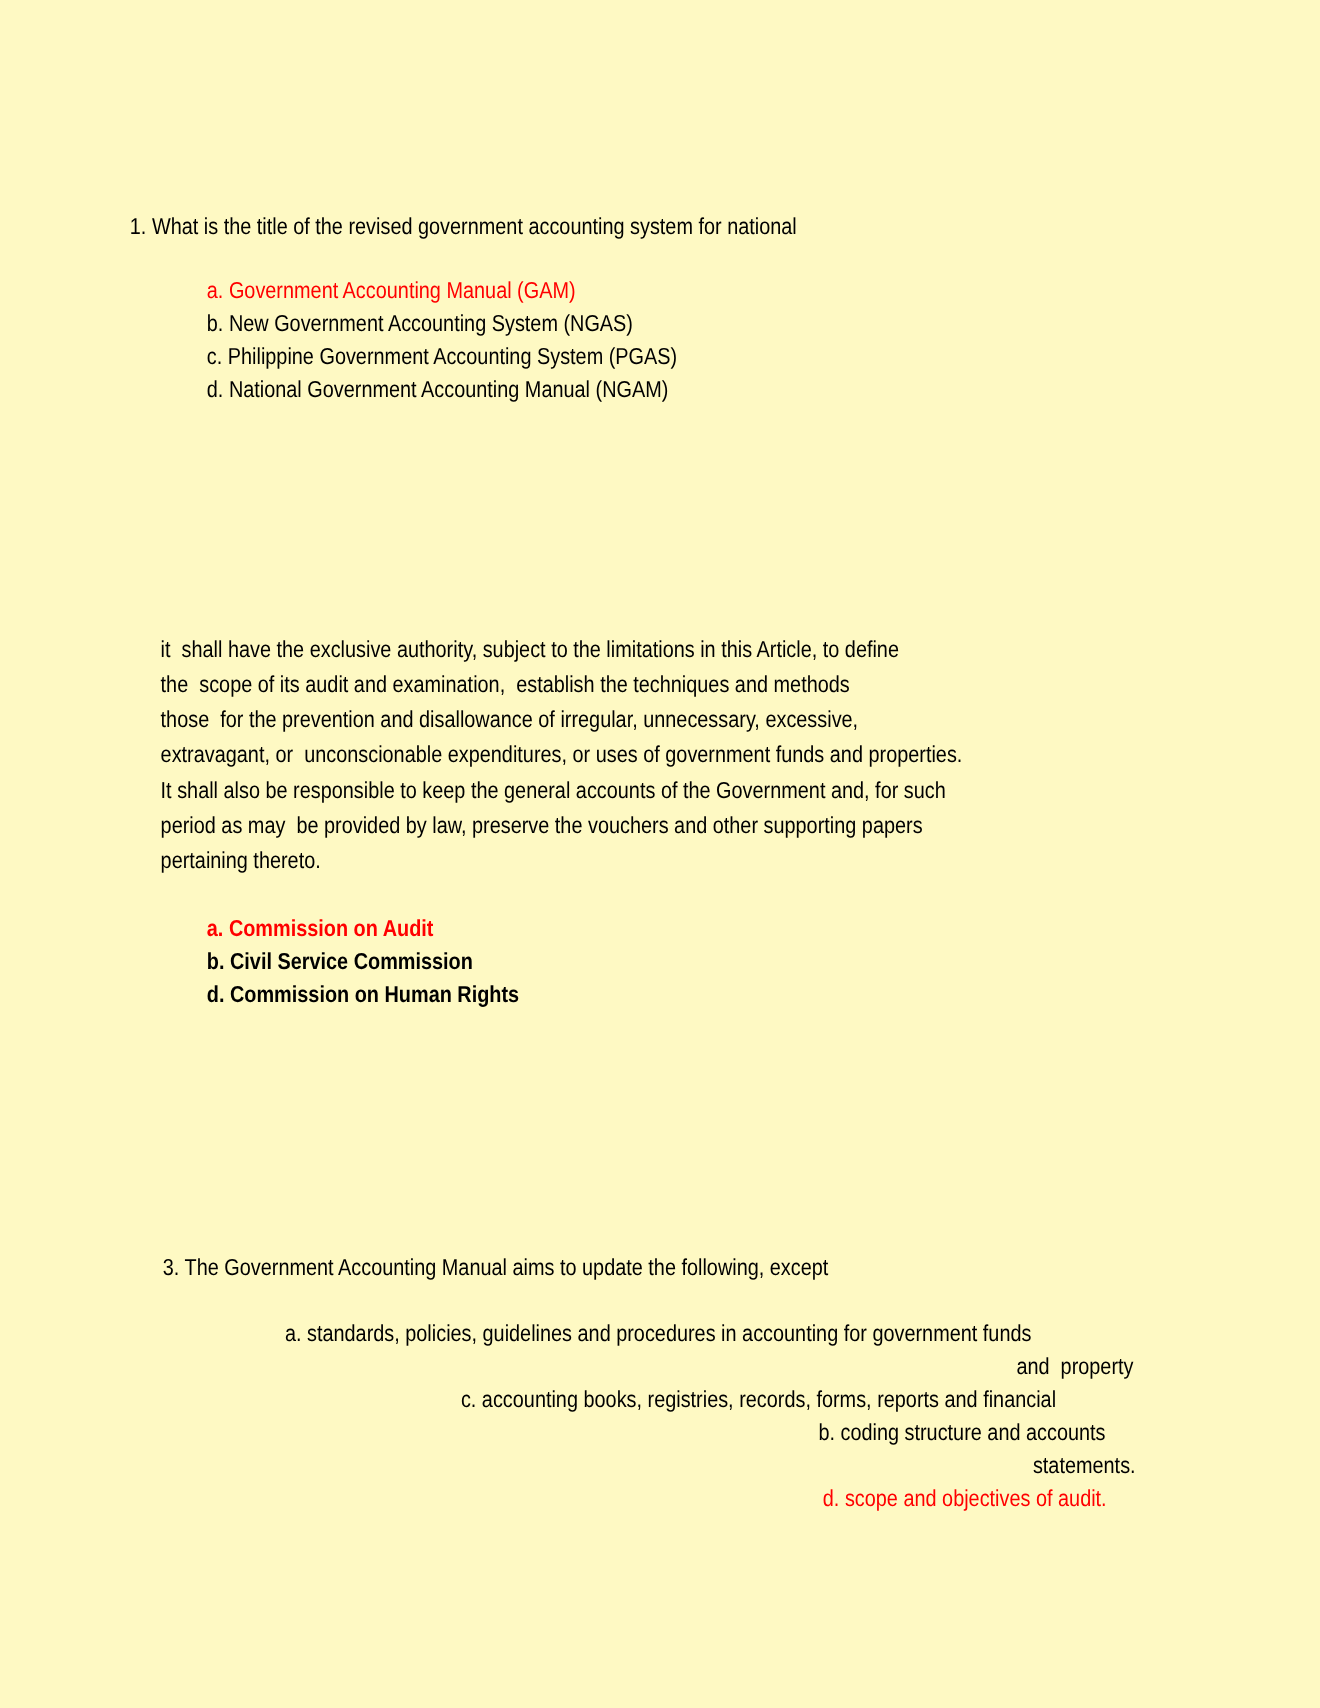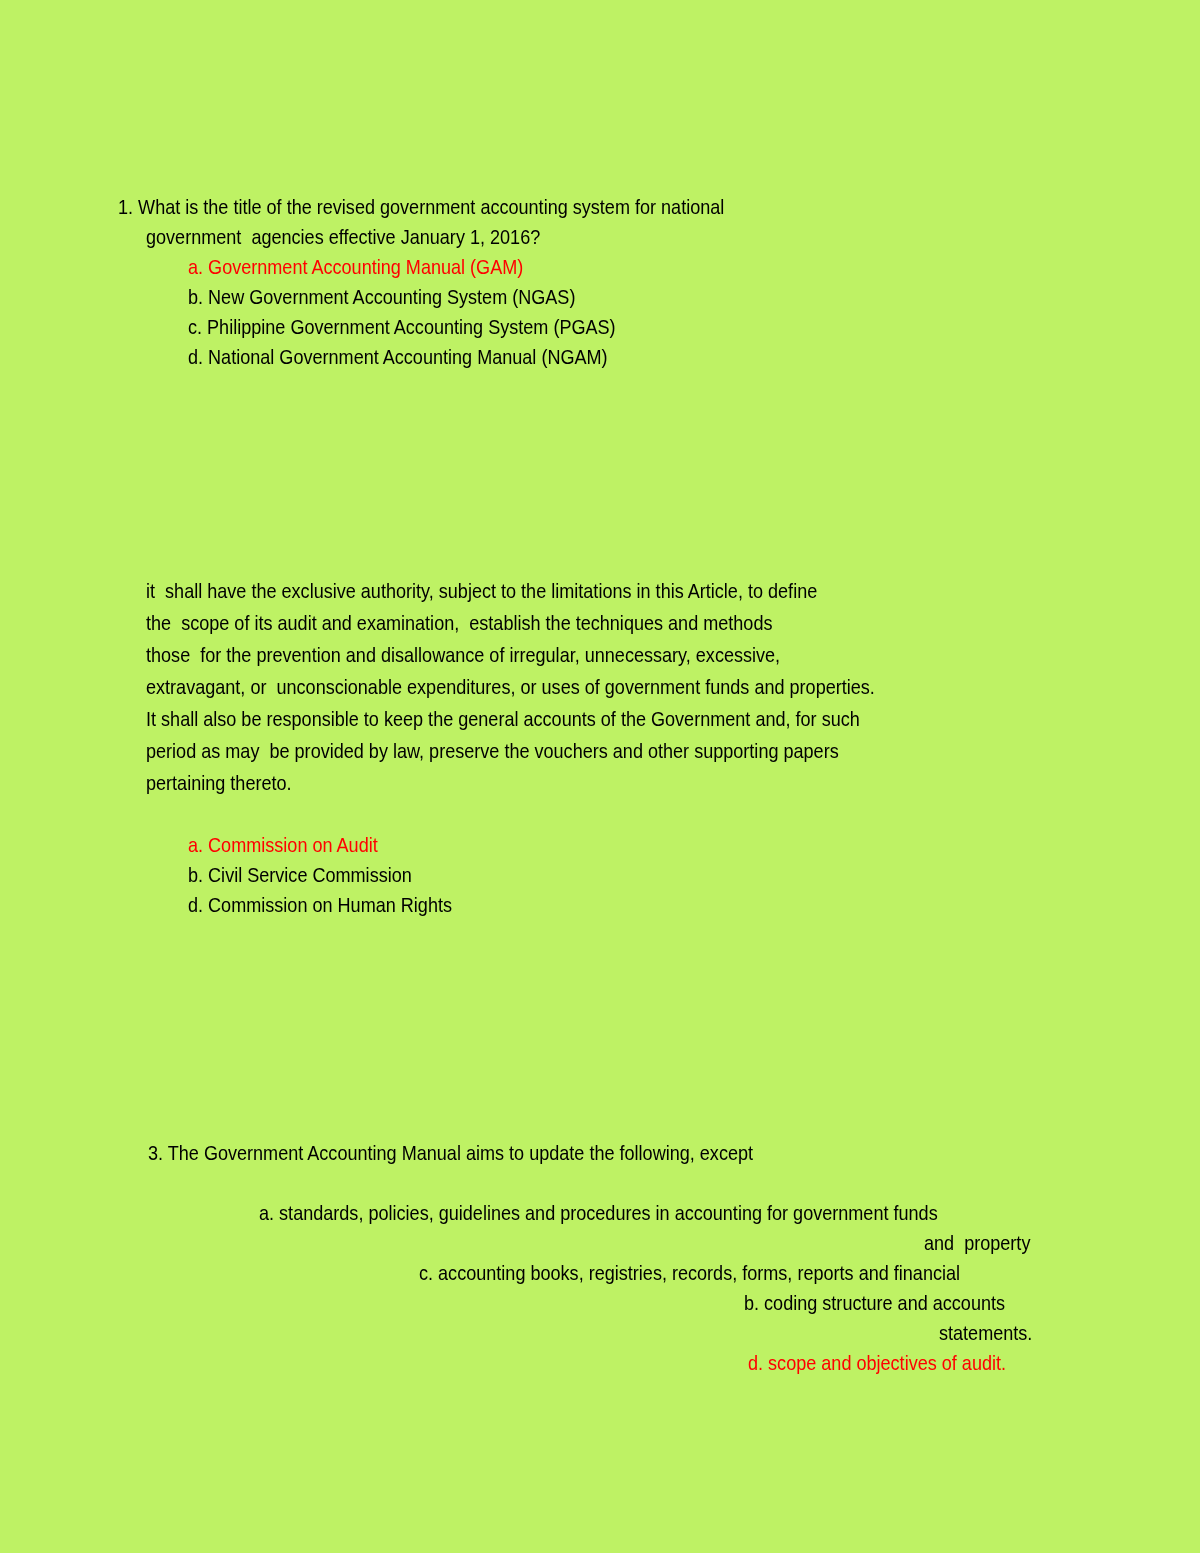--- a/index.html
+++ b/index.html
@@ -6,21 +6,21 @@
   html, body {
     margin: 0;
     padding: 0;
     background: #ffffff;
   }
 
   .page {
     position: relative;
     width: 1200px;
     height: 1553px;
-    background: #bef264;
+    background: #fef9c3;
     overflow: hidden;
     font-family: "Liberation Sans", "DejaVu Sans", sans-serif;
     color: #000000;
     font-size: 21px;
     line-height: 30px;
     
     transform-origin: 0 0;
   }
 
   
@@ -42,20 +42,21 @@
     width: 840px;
   }
   #q1 .stem-line {
     height: 30px;
     white-space: pre;
   }
   #q1 .stem-line.cont {
     padding-left: 28px;
   }
   #q1 .choices {
+    margin-top: 28px;
     padding-left: 70px;
   }
   #q1 .choice {
     height: 30px;
     white-space: pre;
   }
 
   
   #q2 {
     left: 114px;
@@ -65,20 +66,21 @@
   #q2 .stem-line {
     height: 32px;
     white-space: pre;
   }
   #q2 .stem-line.cont {
     padding-left: 32px;
   }
   #q2 .choices {
     margin-top: 30px;
     padding-left: 74px;
+    font-weight: bold;
   }
   #q2 .choice {
     height: 30px;
     white-space: pre;
   }
 
   
   #q3 {
     left: 148px;
     top: 1138px;
@@ -104,21 +106,20 @@
     color: #ff0000;
   }
 </style>
 </head>
 <body>
 
 <div class="page">
 
   <div class="qblock" id="q1">
     <div class="stem-line"><span class="narrow">1. What is the title of the revised government accounting system for national</span></div>
-    <div class="stem-line cont"><span class="narrow">government  agencies effective January 1, 2016?</span></div>
 
     <div class="choices">
       <div class="choice"><span class="narrow red">a. Government Accounting Manual (GAM)</span></div>
       <div class="choice"><span class="narrow">b. New Government Accounting System (NGAS)</span></div>
       <div class="choice"><span class="narrow">c. Philippine Government Accounting System (PGAS)</span></div>
       <div class="choice"><span class="narrow">d. National Government Accounting Manual (NGAM)</span></div>
     </div>
   </div>
 
   <div class="qblock" id="q2">

